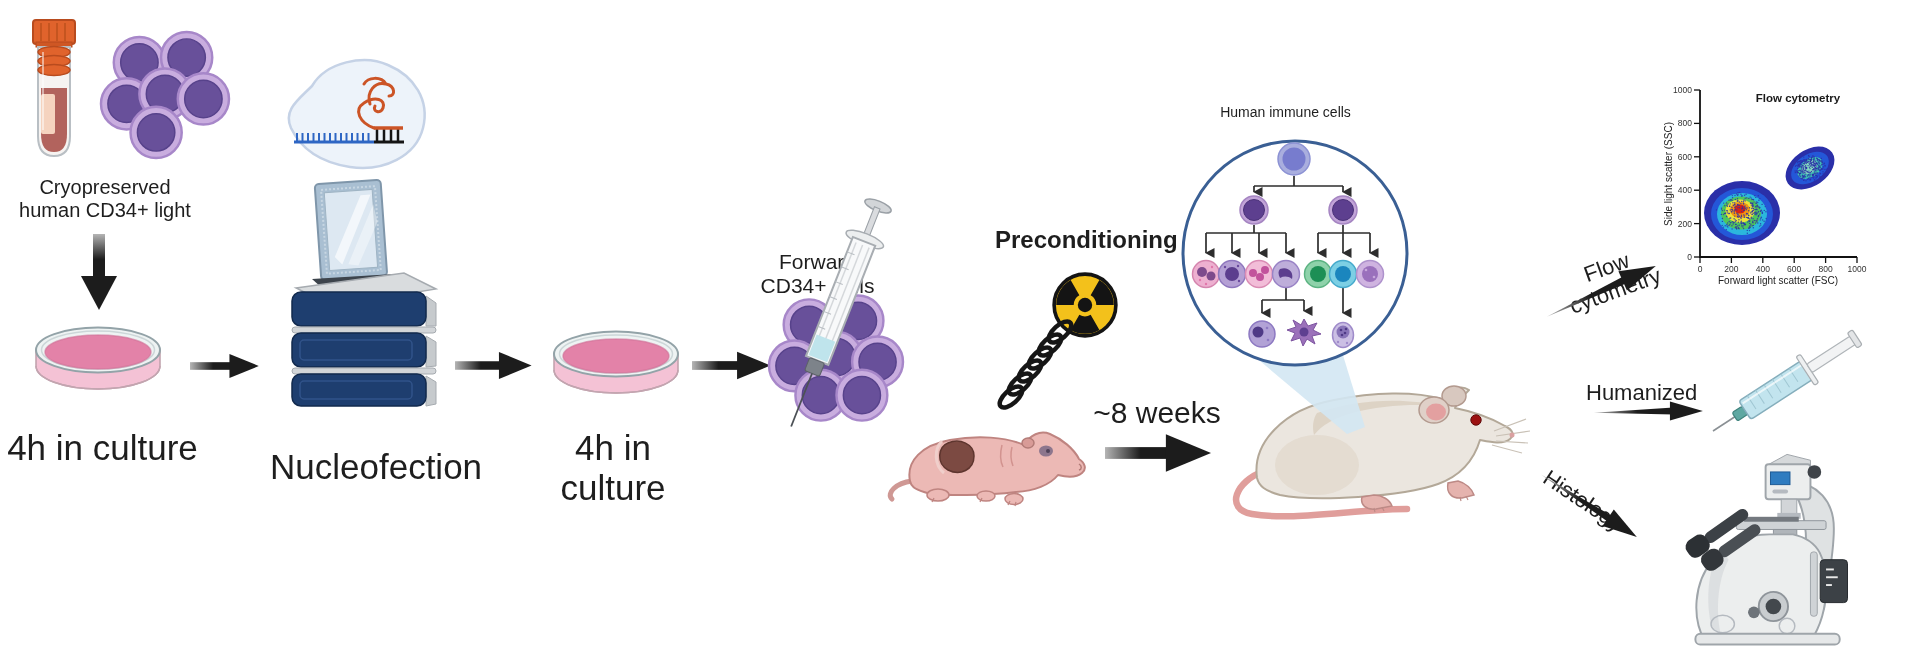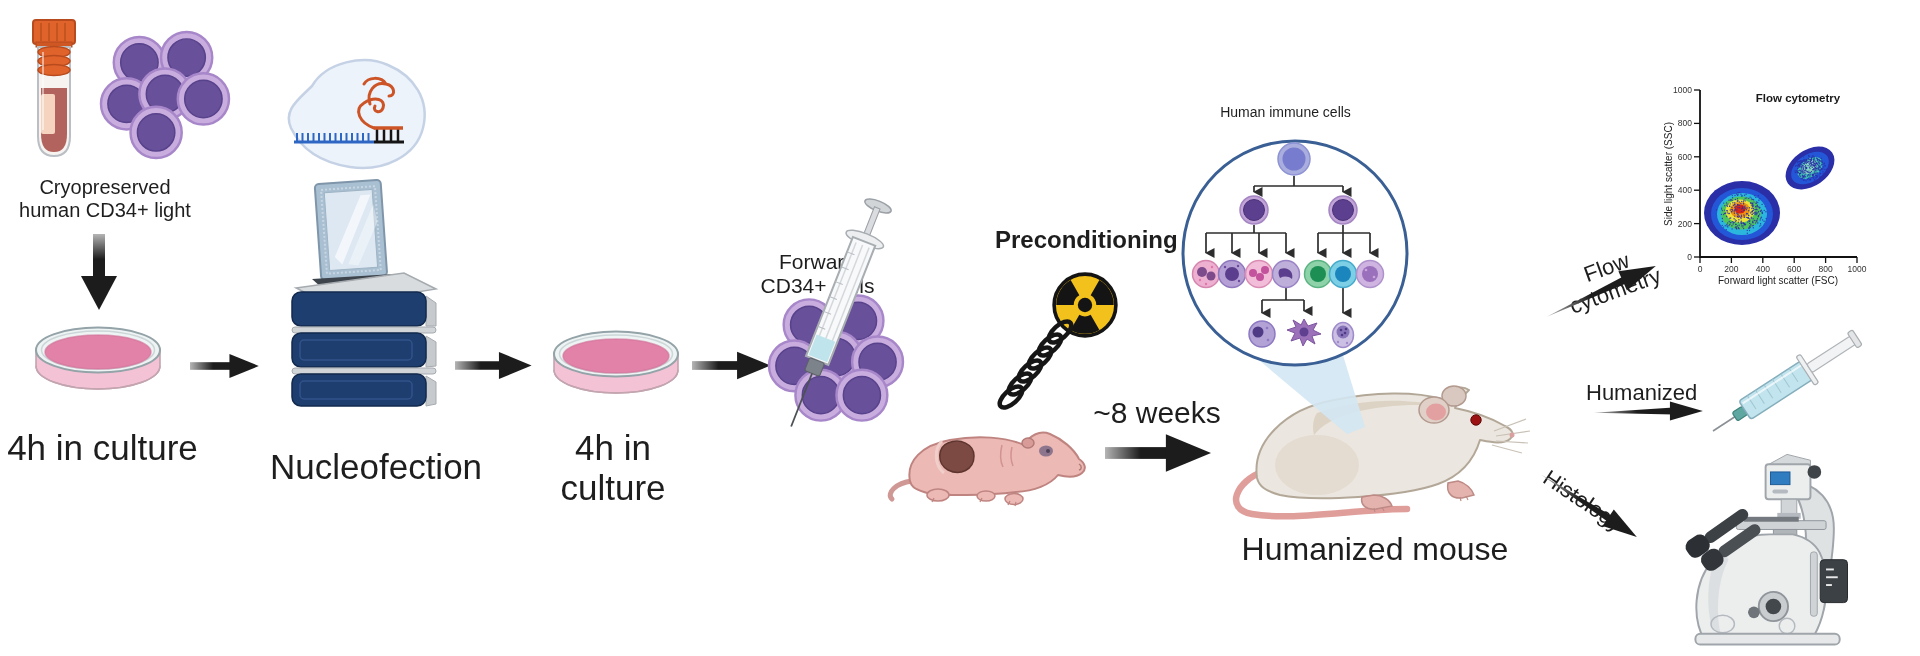--- a/index.html
+++ b/index.html
@@ -395,21 +395,20 @@
       <circle cx="169" cy="200" r="6.5" fill="#8874b8"></circle>
       <circle cx="167" cy="198" r="1.3" fill="#4f3a86"></circle>
         <circle cx="171" cy="201" r="1.3" fill="#4f3a86"></circle>
       <circle cx="168" cy="203" r="1.3" fill="#4f3a86"></circle>
         <circle cx="172" cy="197" r="1.3" fill="#4f3a86"></circle>
       <circle cx="164" cy="210" r="1.2" fill="#9f8bca"></circle>
         <circle cx="173" cy="211" r="1.2" fill="#9f8bca"></circle>
     </g>
   </svg>
 
-  <div class="lbl bold" style="left:1235px;top:531px;width:280px;font-size:32px">Humanized mouse</div>
 
   <div class="lbl" style="left:1546px;top:254px;width:130px;font-size:22px;transform:rotate(-20deg)">
     <div>Flow</div>
     <div>cytometry</div>
   </div>
   <div class="abs" style="left:1546px;top:300px;transform:rotate(-24deg);transform-origin:left center">
     <svg width="124" height="30" viewBox="0 0 130 30">
       <polygon points="0,17 92,11 92,19" fill="url(#agH)"></polygon>
       <polygon points="88,4 126,15 88,26" fill="#1c1c1c"></polygon>
     </svg>

